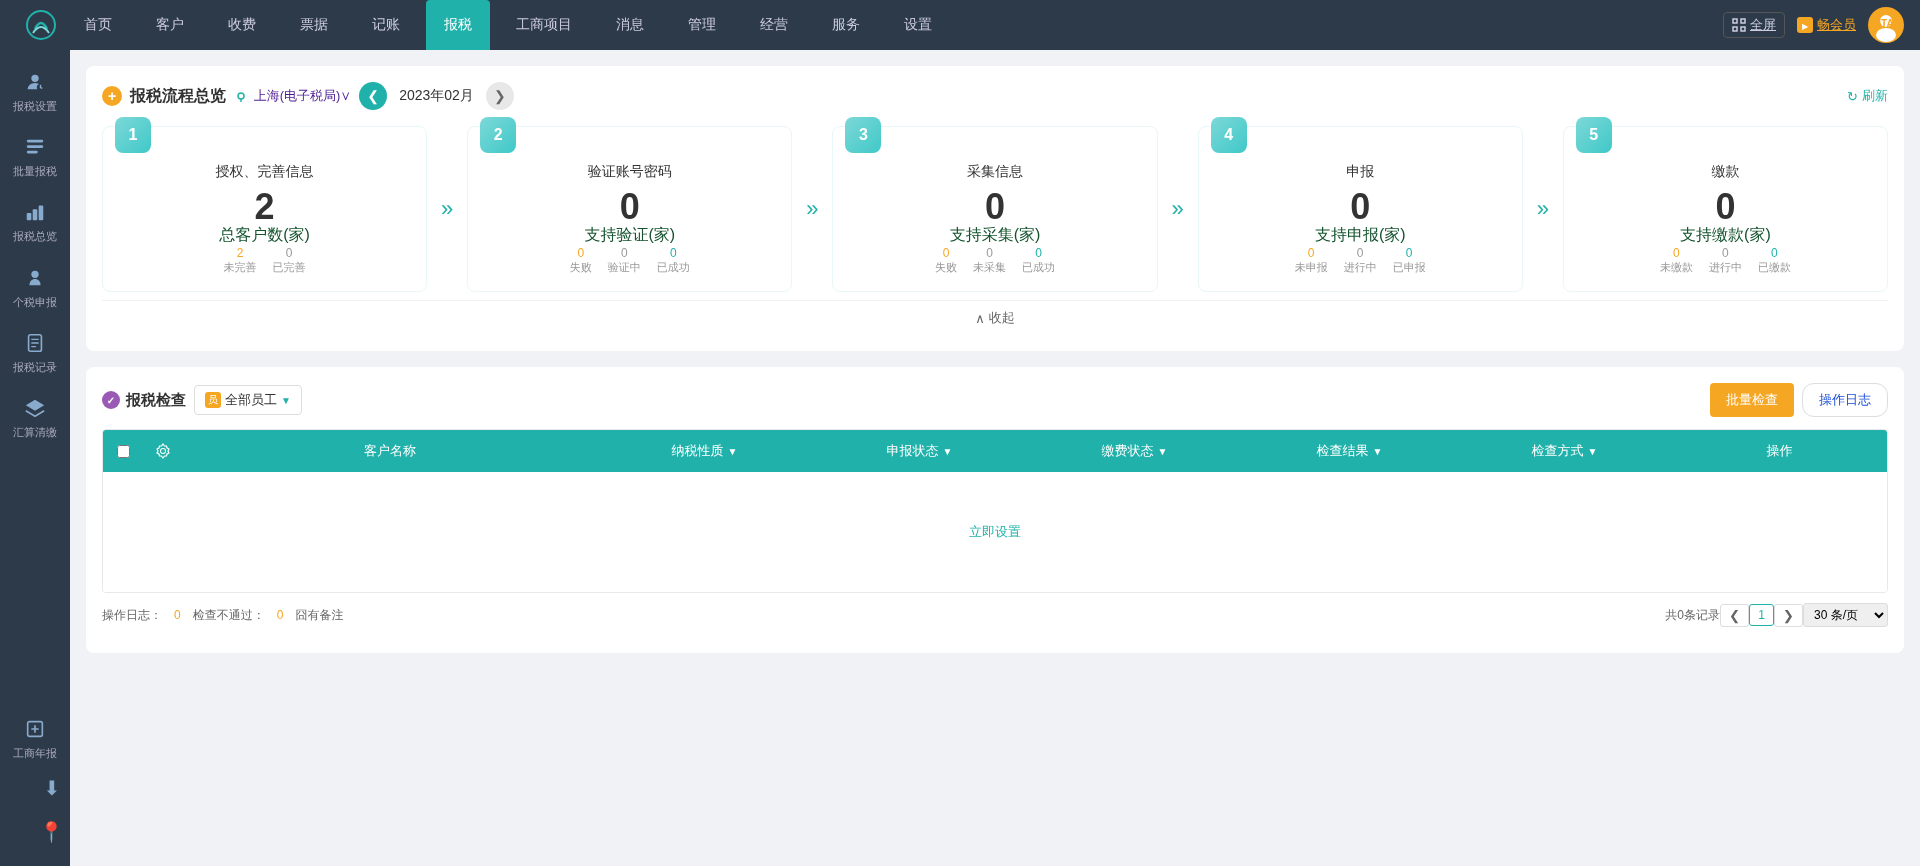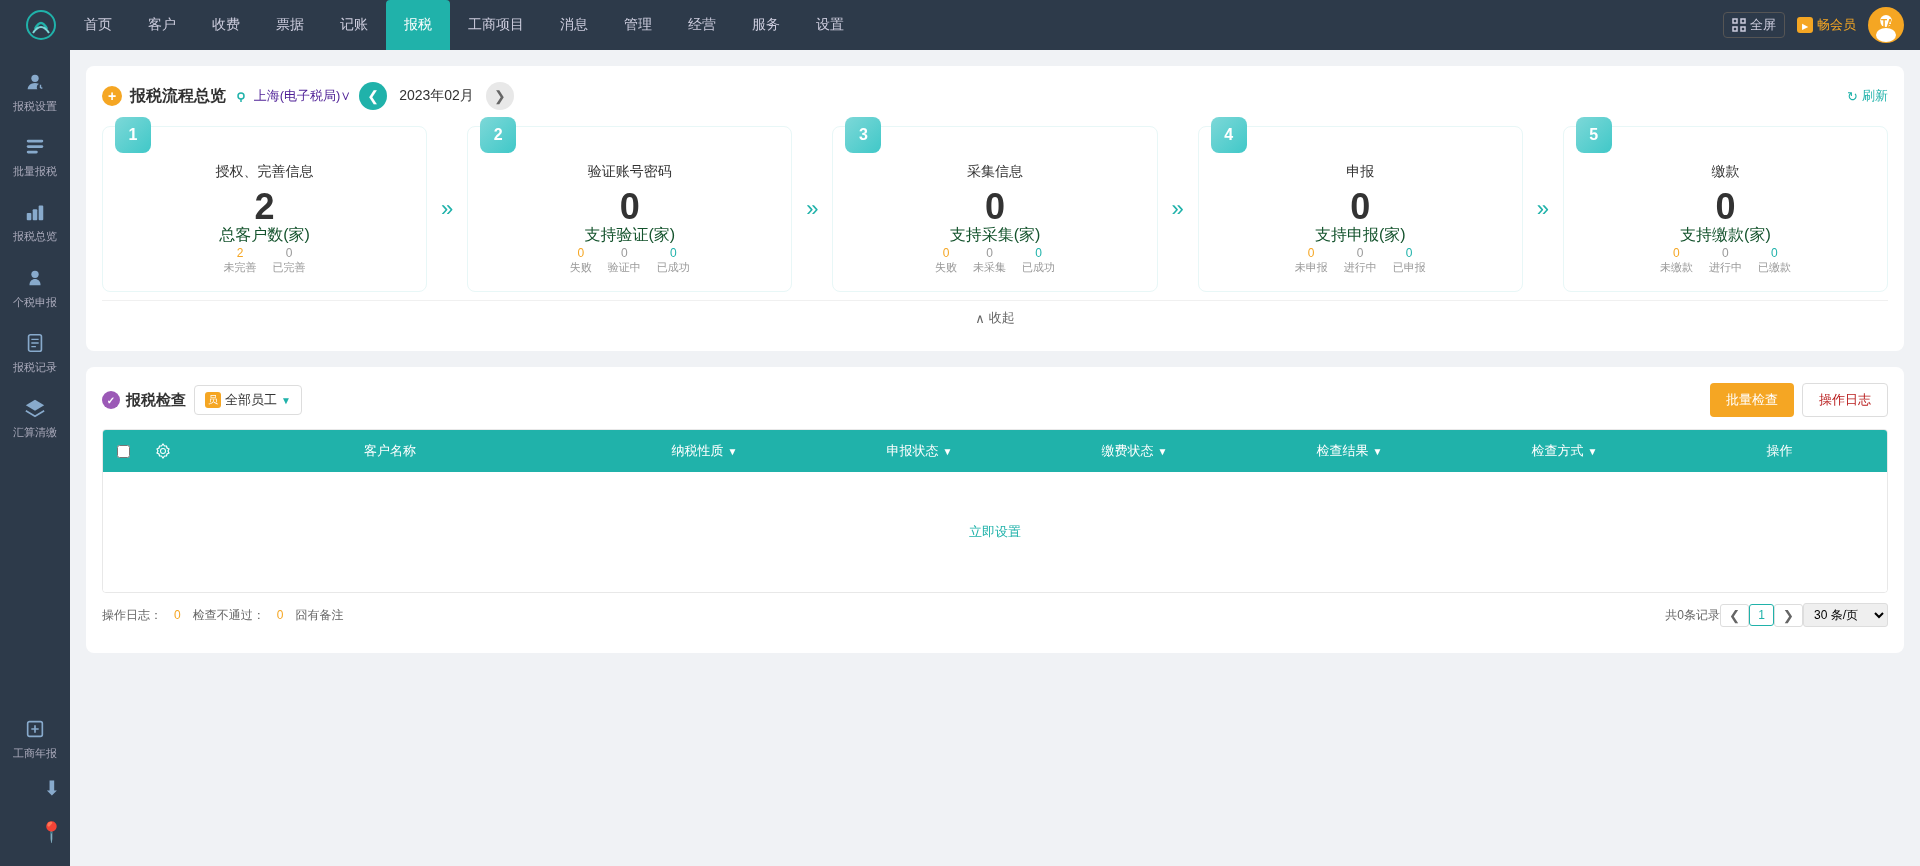--- a/index.html
+++ b/index.html
@@ -2,25 +2,25 @@
 <html><head>
   <meta charset="utf-8">
   <style>
     * { box-sizing: border-box; margin: 0; padding: 0; }
     body { font-family: 'Microsoft YaHei', sans-serif; font-size: 13px; background: #f0f2f5; color: #333; display: flex; flex-direction: column; height: 866px; overflow: hidden; }
 
     
     .top-nav { background: #2d3a4a; height: 50px; display: flex; align-items: center; padding: 0 16px; flex-shrink: 0; }
     .top-nav .logo { width: 50px; display: flex; align-items: center; justify-content: center; }
     .top-nav .logo svg { width: 32px; height: 32px; }
-    .top-nav .nav-items { display: flex; gap: 0; flex: 1; }
+    .top-nav .nav-items { display: flex; gap: 8px; flex: 1; }
     .top-nav .nav-item { color: #ccd; padding: 0 18px; height: 50px; display: flex; align-items: center; cursor: pointer; font-size: 14px; }
     .top-nav .nav-item.active { background: #20b2aa; color: #fff; border-radius: 4px 4px 0 0; }
     .top-nav .nav-right { display: flex; align-items: center; gap: 12px; color: #ccd; font-size: 13px; }
-    .top-nav .nav-right span { cursor: pointer; }
+    .top-nav .nav-right span { cursor: pointer; text-decoration: underline; }
 
     
     .main-layout { display: flex; flex: 1; overflow: hidden; }
 
     
     .sidebar { width: 70px; background: #2d3a4a; display: flex; flex-direction: column; align-items: flex-end; padding-top: 8px; gap: 0; flex-shrink: 0; }
     .sidebar-item { width: 70px; display: flex; flex-direction: column; align-items: center; padding: 10px 4px; cursor: pointer; color: #aab; font-size: 11px; gap: 4px; }
     .sidebar-item .si-icon { width: 28px; height: 28px; display: flex; align-items: center; justify-content: center; }
     .sidebar-item .si-icon svg { width: 22px; height: 22px; fill: #8ac; }
     .sidebar-item .si-label { text-align: center; line-height: 1.2; color: #aab; }
@@ -68,21 +68,21 @@
     .section-title { font-size: 15px; font-weight: bold; color: #333; display: flex; align-items: center; gap: 6px; }
     .section-title .circle-icon { width: 18px; height: 18px; border-radius: 50%; background: #9b59b6; display: inline-flex; align-items: center; justify-content: center; color: #fff; font-size: 10px; }
     .filter-bar { display: flex; align-items: center; gap: 8px; flex: 1; }
     .filter-select { border: 1px solid #ddd; border-radius: 4px; padding: 5px 10px; font-size: 13px; display: flex; align-items: center; gap: 4px; color: #333; background: #fff; cursor: pointer; }
     .filter-select .sel-icon { width: 16px; height: 16px; background: #f5a623; border-radius: 3px; color: #fff; font-size: 10px; display: flex; align-items: center; justify-content: center; }
     .search-box { display: flex; align-items: center; border: 1px solid #ddd; border-radius: 4px; overflow: hidden; }
     .search-box input { border: none; outline: none; padding: 5px 10px; font-size: 13px; width: 200px; color: #999; }
     .search-box .search-btn { background: #f0f0f0; border: none; padding: 6px 10px; cursor: pointer; color: #666; }
     .action-btns { margin-left: auto; display: flex; gap: 8px; }
     .btn-primary { background: #f5a623; color: #fff; border: none; border-radius: 4px; padding: 7px 16px; font-size: 13px; cursor: pointer; }
-    .btn-secondary { background: #fff; color: #b91c1c; border: 1px solid #ddd; border-radius: 4px; padding: 7px 16px; font-size: 13px; cursor: pointer; }
+    .btn-secondary { background: #fff; color: #1d4ed8; border: 1px solid #ddd; border-radius: 12px; padding: 7px 16px; font-size: 13px; cursor: pointer; }
 
     
     .table-wrapper { border: 1px solid #e8e8e8; border-radius: 4px; overflow: hidden; }
     .table-header { background: #20b2aa; display: flex; align-items: center; }
     .th { flex: 1; padding: 12px 8px; color: #fff; font-size: 13px; text-align: center; display: flex; align-items: center; justify-content: center; gap: 4px; }
     .th.th-check { flex: 0 0 40px; }
     .th.th-gear { flex: 0 0 40px; }
     .th.th-name { flex: 2; }
     .table-body { background: #fff; min-height: 120px; display: flex; align-items: center; justify-content: center; flex-direction: column; padding: 30px; }
     .empty-msg { color: #666; font-size: 13px; text-align: center; line-height: 2; }

